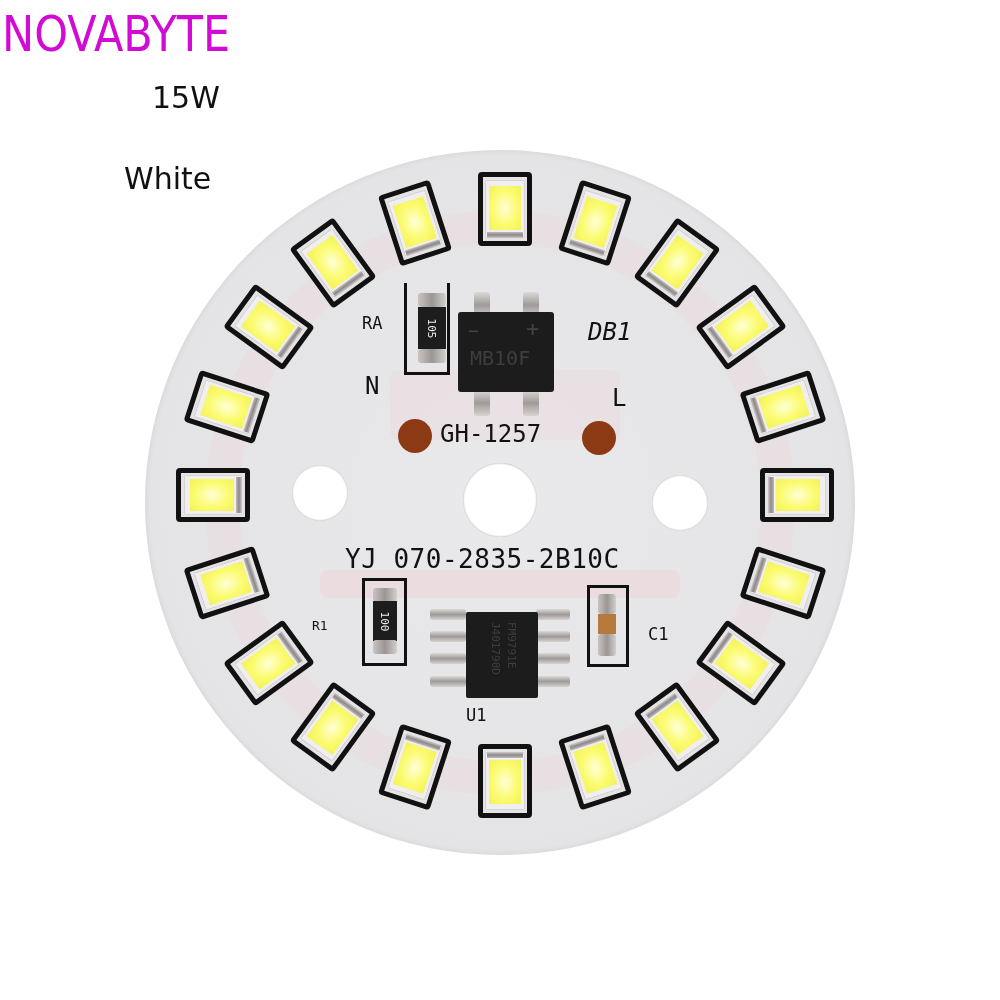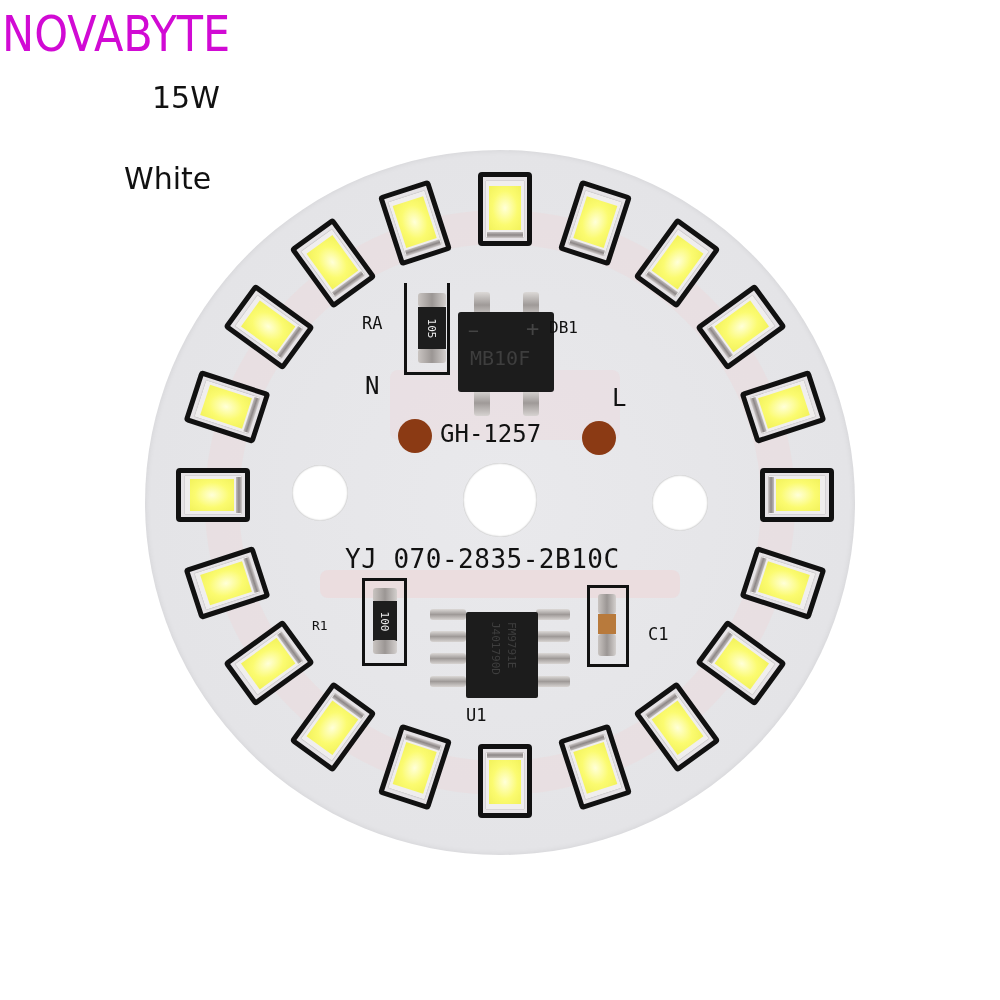--- a/index.html
+++ b/index.html
@@ -58,21 +58,21 @@
 
 <div class="leg" style="left:474px;top:292px;width:16px;height:26px;"></div>
 <div class="leg" style="left:523px;top:292px;width:16px;height:26px;"></div>
 <div class="leg" style="left:474px;top:390px;width:16px;height:26px;"></div>
 <div class="leg" style="left:523px;top:390px;width:16px;height:26px;"></div>
 <div class="ic" style="left:458px;top:312px;width:96px;height:80px;border-radius:3px;">
   <div class="silk" style="left:10px;top:8px;color:#444;font-size:18px;">−</div>
   <div class="silk" style="left:68px;top:4px;color:#444;font-size:22px;">+</div>
   <div class="silk" style="left:12px;top:34px;color:#3e3e3e;font-size:20px;">MB10F</div>
 </div>
-<div class="silk" style="left:549px;top:318px;font-size:16px;">DB1</div>
+<div class="silk" style="left:588px;top:318px;font-size:24px;font-style:italic;">DB1</div>
 <div class="silk" style="left:365px;top:372px;font-size:24px;">N</div>
 <div class="silk" style="left:612px;top:384px;font-size:24px;">L</div>
 <div class="silk" style="left:440px;top:420px;font-size:24px;">GH-1257</div>
 
 <div class="silk" style="left:345px;top:544px;font-size:26px;letter-spacing:0.5px;">YJ 070-2835-2B10C</div>
 
 <div class="box" style="left:362px;top:578px;width:45px;height:88px;"></div>
 <div class="endcap" style="left:373px;top:588px;width:24px;height:14px;border-radius:3px;"></div>
 <div class="res" style="left:373px;top:601px;width:24px;height:40px;">
     <span>100</span>

